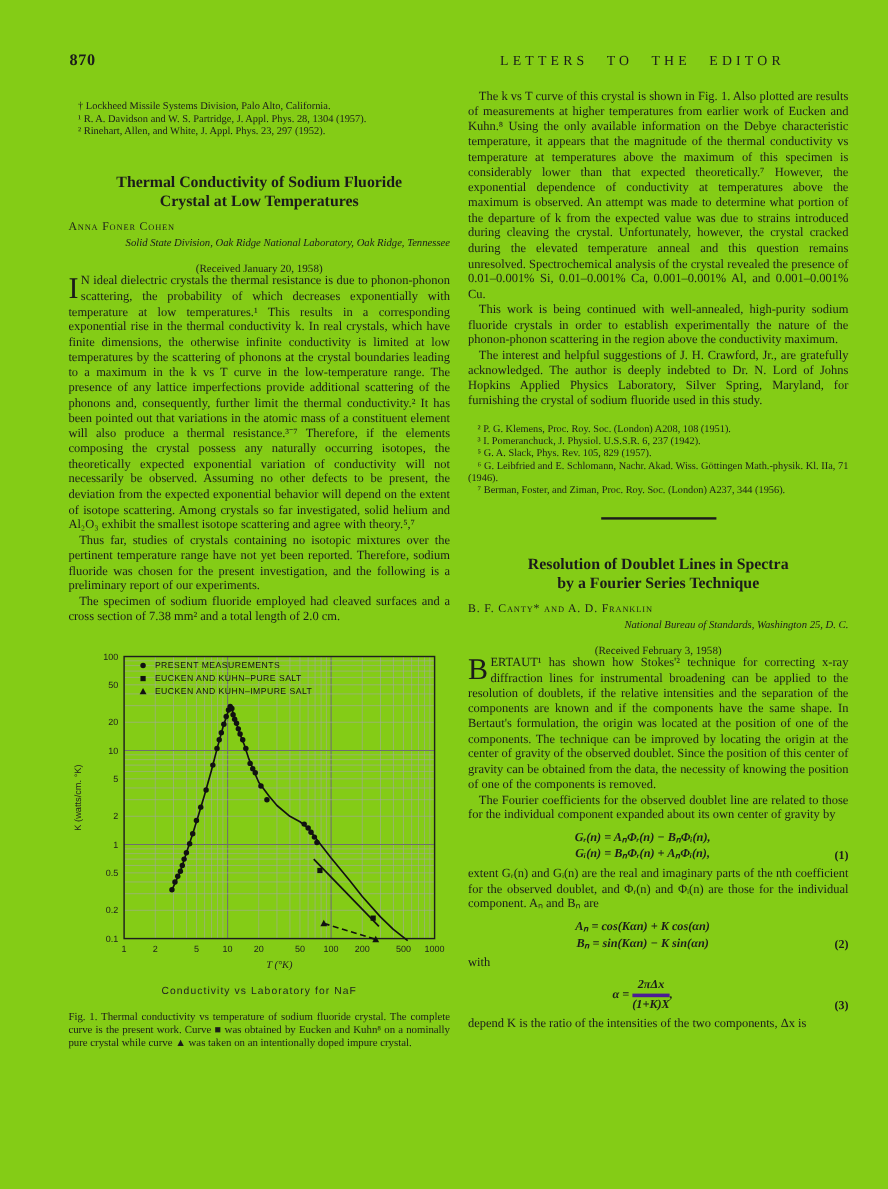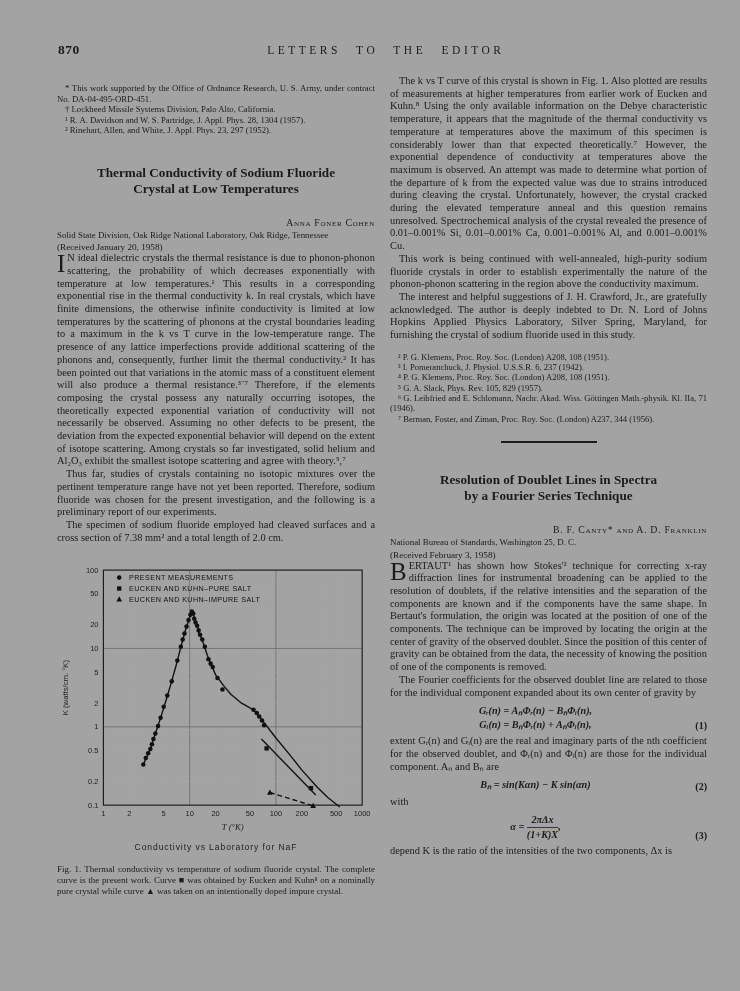--- a/index.html
+++ b/index.html
@@ -1,63 +1,62 @@
 <!DOCTYPE html>
 <html><head>
 <meta charset="utf-8">
 <style>
   html,body{margin:0;padding:0;background:#dedede;}
-  .page{width:740px;height:991px;background:#a3a3a3;color:#1b1b1b;
+  .page{width:740px;height:991px;background:#84cc16;color:#1b1b1b;
         font-family:"Liberation Serif",serif;position:relative;overflow:hidden;box-sizing:border-box;}
   .header{display:flex;align-items:baseline;padding:42px 40px 0 58px;}
   .pageno{font-size:13.5px;font-weight:bold;letter-spacing:.5px;}
-  .runhead{flex:1;text-align:center;font-size:11.5px;letter-spacing:3.5px;word-spacing:9px;padding-right:46px;padding-left:38px;}
+  .runhead{flex:1;text-align:right;font-size:11.5px;letter-spacing:3.5px;word-spacing:9px;padding-right:46px;padding-left:38px;}
   .cols{display:flex;gap:15px;padding:17px 33px 0 57px;}
   .col{width:318px;box-sizing:border-box;}
   p.body{font-size:10.4px;line-height:12.7px;text-align:justify;margin:0;}
   p.indent{text-indent:9px;}
   .fnblock{margin-top:8px;}
   .fn{font-size:8.7px;line-height:10.5px;text-indent:8px;text-align:justify;margin:0;}
   .a-title{margin-top:29px;text-align:center;font-weight:bold;font-size:13.2px;line-height:16.6px;white-space:pre-line;}
-  .a-author{margin-top:19px;text-align:right;font-variant:small-caps;letter-spacing:.7px;font-size:9.8px;}
-  .a-affil{text-align:left;font-size:8.9px;line-height:10.5px;margin-top:2px;}
-  .a-received{text-align:left;font-size:9.2px;margin-top:2px;}
+  .a-author{margin-top:7px;text-align:left;font-variant:small-caps;letter-spacing:.7px;font-size:9.8px;}
+  .a-affil{text-align:right;font-style:italic;font-size:8.9px;line-height:10.5px;margin-top:2px;}
+  .a-received{text-align:center;font-size:9.2px;margin-top:12px;}
   .firstpara{margin-top:10px;}
   .dropcap{float:left;font-size:25px;line-height:22px;margin:1px 2px 0 0;}
   .figure{margin-top:14px;}
   .chart-wrap{margin-left:0px;}
   .axis-caption{text-align:center;font-family:"Liberation Sans",sans-serif;font-size:8.6px;letter-spacing:.9px;margin-top:1px;color:#222;}
   .fig-caption{margin-top:12px;font-size:9px;line-height:10.9px;text-align:justify;}
   .refs{margin-top:10px;}
   .ref{font-size:8.6px;line-height:10.3px;text-indent:8px;text-align:justify;margin:0;}
   .divider{width:96px;height:2px;background:#1c1c1c;margin:17px auto 0;}
   .eq-row{display:flex;align-items:flex-end;margin:5px 0 4px;font-size:10.2px;font-weight:bold;}
   .eq-body{flex:1;text-align:center;font-style:italic;line-height:13.5px;}
   .eq-no{width:26px;text-align:right;font-style:normal;font-size:10px;}
   .frac{display:inline-block;vertical-align:middle;text-align:center;line-height:12px;}
-  .frac .num{display:block;border-bottom:1px solid #4c1d95;padding:0 4px 1px;}
+  .frac .num{display:block;border-bottom:3px solid #4c1d95;padding:0 4px 1px;}
   .frac .den{display:block;padding-top:1px;}
   .mt4{margin-top:4px;} .mt2{margin-top:2px;}
 </style>
 </head>
 <body>
 
 <div class="page">
 
   <div class="header">
     <div class="pageno">870</div>
     <div class="runhead">LETTERS TO THE EDITOR</div>
   </div>
 
   <div class="cols">
 
     <div class="col">
 
       <div class="fnblock">
-        <p class="fn">* This work supported by the Office of Ordnance Research, U. S. Army, under contract No. DA-04-495-ORD-451.</p>
         <p class="fn">† Lockheed Missile Systems Division, Palo Alto, California.</p>
         <p class="fn">¹ R. A. Davidson and W. S. Partridge, J. Appl. Phys. 28, 1304 (1957).</p>
         <p class="fn">² Rinehart, Allen, and White, J. Appl. Phys. 23, 297 (1952).</p>
       </div>
 
       <div class="a-title">Thermal Conductivity of Sodium Fluoride
 Crystal at Low Temperatures</div>
       <div class="a-author">Anna Foner Cohen</div>
       <div class="a-affil">Solid State Division, Oak Ridge National Laboratory, Oak Ridge, Tennessee</div>
       <div class="a-received">(Received January 20, 1958)</div>
@@ -203,21 +202,20 @@
     </div>
 
     <div class="col">
       <p class="body indent">The k vs T curve of this crystal is shown in Fig. 1. Also plotted are results of measurements at higher temperatures from earlier work of Eucken and Kuhn.⁸ Using the only available information on the Debye characteristic temperature, it appears that the magnitude of the thermal conductivity vs temperature at temperatures above the maximum of this specimen is considerably lower than that expected theoretically.⁷ However, the exponential dependence of conductivity at temperatures above the maximum is observed. An attempt was made to determine what portion of the departure of k from the expected value was due to strains introduced during cleaving the crystal. Unfortunately, however, the crystal cracked during the elevated temperature anneal and this question remains unresolved. Spectrochemical analysis of the crystal revealed the presence of 0.01–0.001% Si, 0.01–0.001% Ca, 0.001–0.001% Al, and 0.001–0.001% Cu.</p>
       <p class="body indent">This work is being continued with well-annealed, high-purity sodium fluoride crystals in order to establish experimentally the nature of the phonon-phonon scattering in the region above the conductivity maximum.</p>
       <p class="body indent">The interest and helpful suggestions of J. H. Crawford, Jr., are gratefully acknowledged. The author is deeply indebted to Dr. N. Lord of Johns Hopkins Applied Physics Laboratory, Silver Spring, Maryland, for furnishing the crystal of sodium fluoride used in this study.</p>
 
       <div class="refs">
         <p class="ref">² P. G. Klemens, Proc. Roy. Soc. (London) A208, 108 (1951).</p>
         <p class="ref">³ I. Pomeranchuck, J. Physiol. U.S.S.R. 6, 237 (1942).</p>
-        <p class="ref">⁴ P. G. Klemens, Proc. Roy. Soc. (London) A208, 108 (1951).</p>
         <p class="ref">⁵ G. A. Slack, Phys. Rev. 105, 829 (1957).</p>
         <p class="ref">⁶ G. Leibfried and E. Schlomann, Nachr. Akad. Wiss. Göttingen Math.-physik. Kl. IIa, 71 (1946).</p>
         <p class="ref">⁷ Berman, Foster, and Ziman, Proc. Roy. Soc. (London) A237, 344 (1956).</p>
       </div>
 
       <div class="divider"></div>
 
       <div class="a-title">Resolution of Doublet Lines in Spectra
 by a Fourier Series Technique</div>
       <div class="a-author">B. F. Canty* and A. D. Franklin</div>
@@ -232,20 +230,21 @@
           <div>Gᵣ(n) = AₙΦᵣ(n) − BₙΦᵢ(n),</div>
           <div>Gᵢ(n) = BₙΦᵣ(n) + AₙΦᵢ(n),</div>
         </div>
         <div class="eq-no">(1)</div>
       </div>
 
       <p class="body">extent Gᵣ(n) and Gᵢ(n) are the real and imaginary parts of the nth coefficient for the observed doublet, and Φᵣ(n) and Φᵢ(n) are those for the individual component. Aₙ and Bₙ are</p>
 
       <div class="eq-row">
         <div class="eq-body">
+          <div>Aₙ = cos(Kαn) + K cos(αn)</div>
           <div>Bₙ = sin(Kαn) − K sin(αn)</div>
         </div>
         <div class="eq-no">(2)</div>
       </div>
 
       <p class="body mt2">with</p>
 
       <div class="eq-row">
         <div class="eq-body">
           <span>α = </span><span class="frac"><span class="num">2πΔx</span><span class="den">(1+K)X</span></span><span>,</span>

